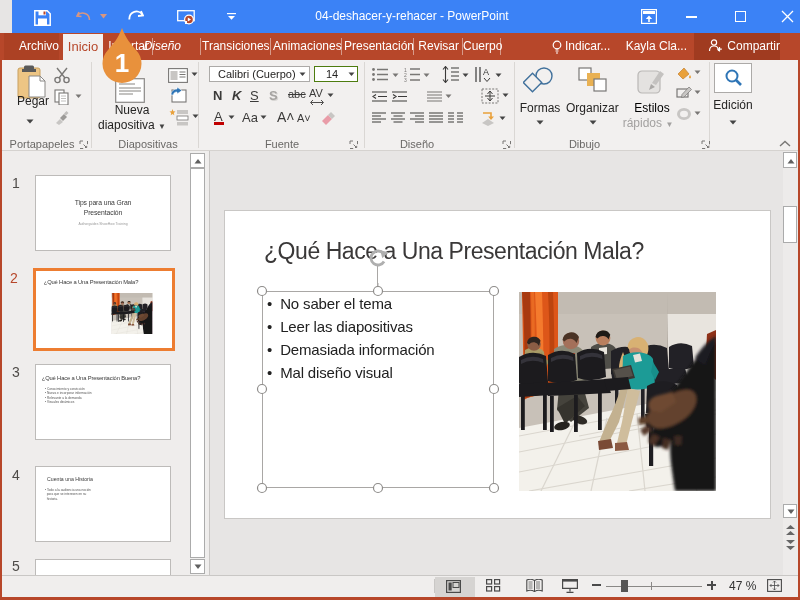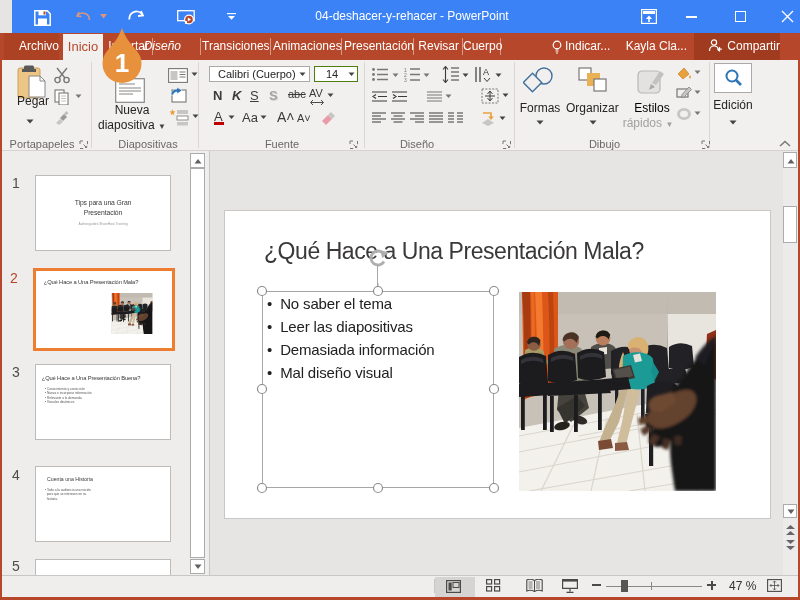--- a/index.html
+++ b/index.html
@@ -365,21 +365,21 @@
   <svg class="abs" style="left:692px;top:30px" width="7" height="5" viewBox="0 0 7 5">
         <path d="M0.5 0.5 L6.5 0.5 L3.5 4 z" fill="#797775"></path>
       </svg>
   <svg class="abs" style="left:674px;top:47px" width="17" height="15" viewBox="0 0 17 15">
     <ellipse cx="8" cy="7" rx="7" ry="6" fill="#C8C6C4"></ellipse>
     <ellipse cx="8" cy="7" rx="4" ry="3.2" fill="#F2F0EF"></ellipse>
   </svg>
   <svg class="abs" style="left:692px;top:51px" width="7" height="5" viewBox="0 0 7 5">
         <path d="M0.5 0.5 L6.5 0.5 L3.5 4 z" fill="#797775"></path>
       </svg>
-  <div class="glabel" style="left:580px;width:45px">Dibujo</div>
+  <div class="glabel" style="left:560px;width:45px">Dibujo</div>
   <svg class="launch" style="left:699px" viewBox="0 0 10 10">
         <path d="M1 1 v3 M1 1 h3 M1 8.5 h3.2 M8.5 1 v3.2 M4.5 4.5 l3 3 M6 7.5 h1.7 v-1.7" stroke="#797775" stroke-width="1" fill="none"></path>
       </svg>
 
   <div class="abs" style="left:712px;top:3px;width:38px;height:30px;background:#fff;border:1px solid #ACAAA8"></div>
   <svg class="abs" style="left:722px;top:8px" width="19" height="20" viewBox="0 0 19 20">
     <circle cx="8" cy="8" r="5.5" fill="none" stroke="#2E75B6" stroke-width="2"></circle>
     <path d="M12 12 L17 17" stroke="#2E75B6" stroke-width="2.6"></path>
   </svg>
   <div class="abs btntext" style="left:710px;top:38px;width:42px;text-align:center">Edición</div>

